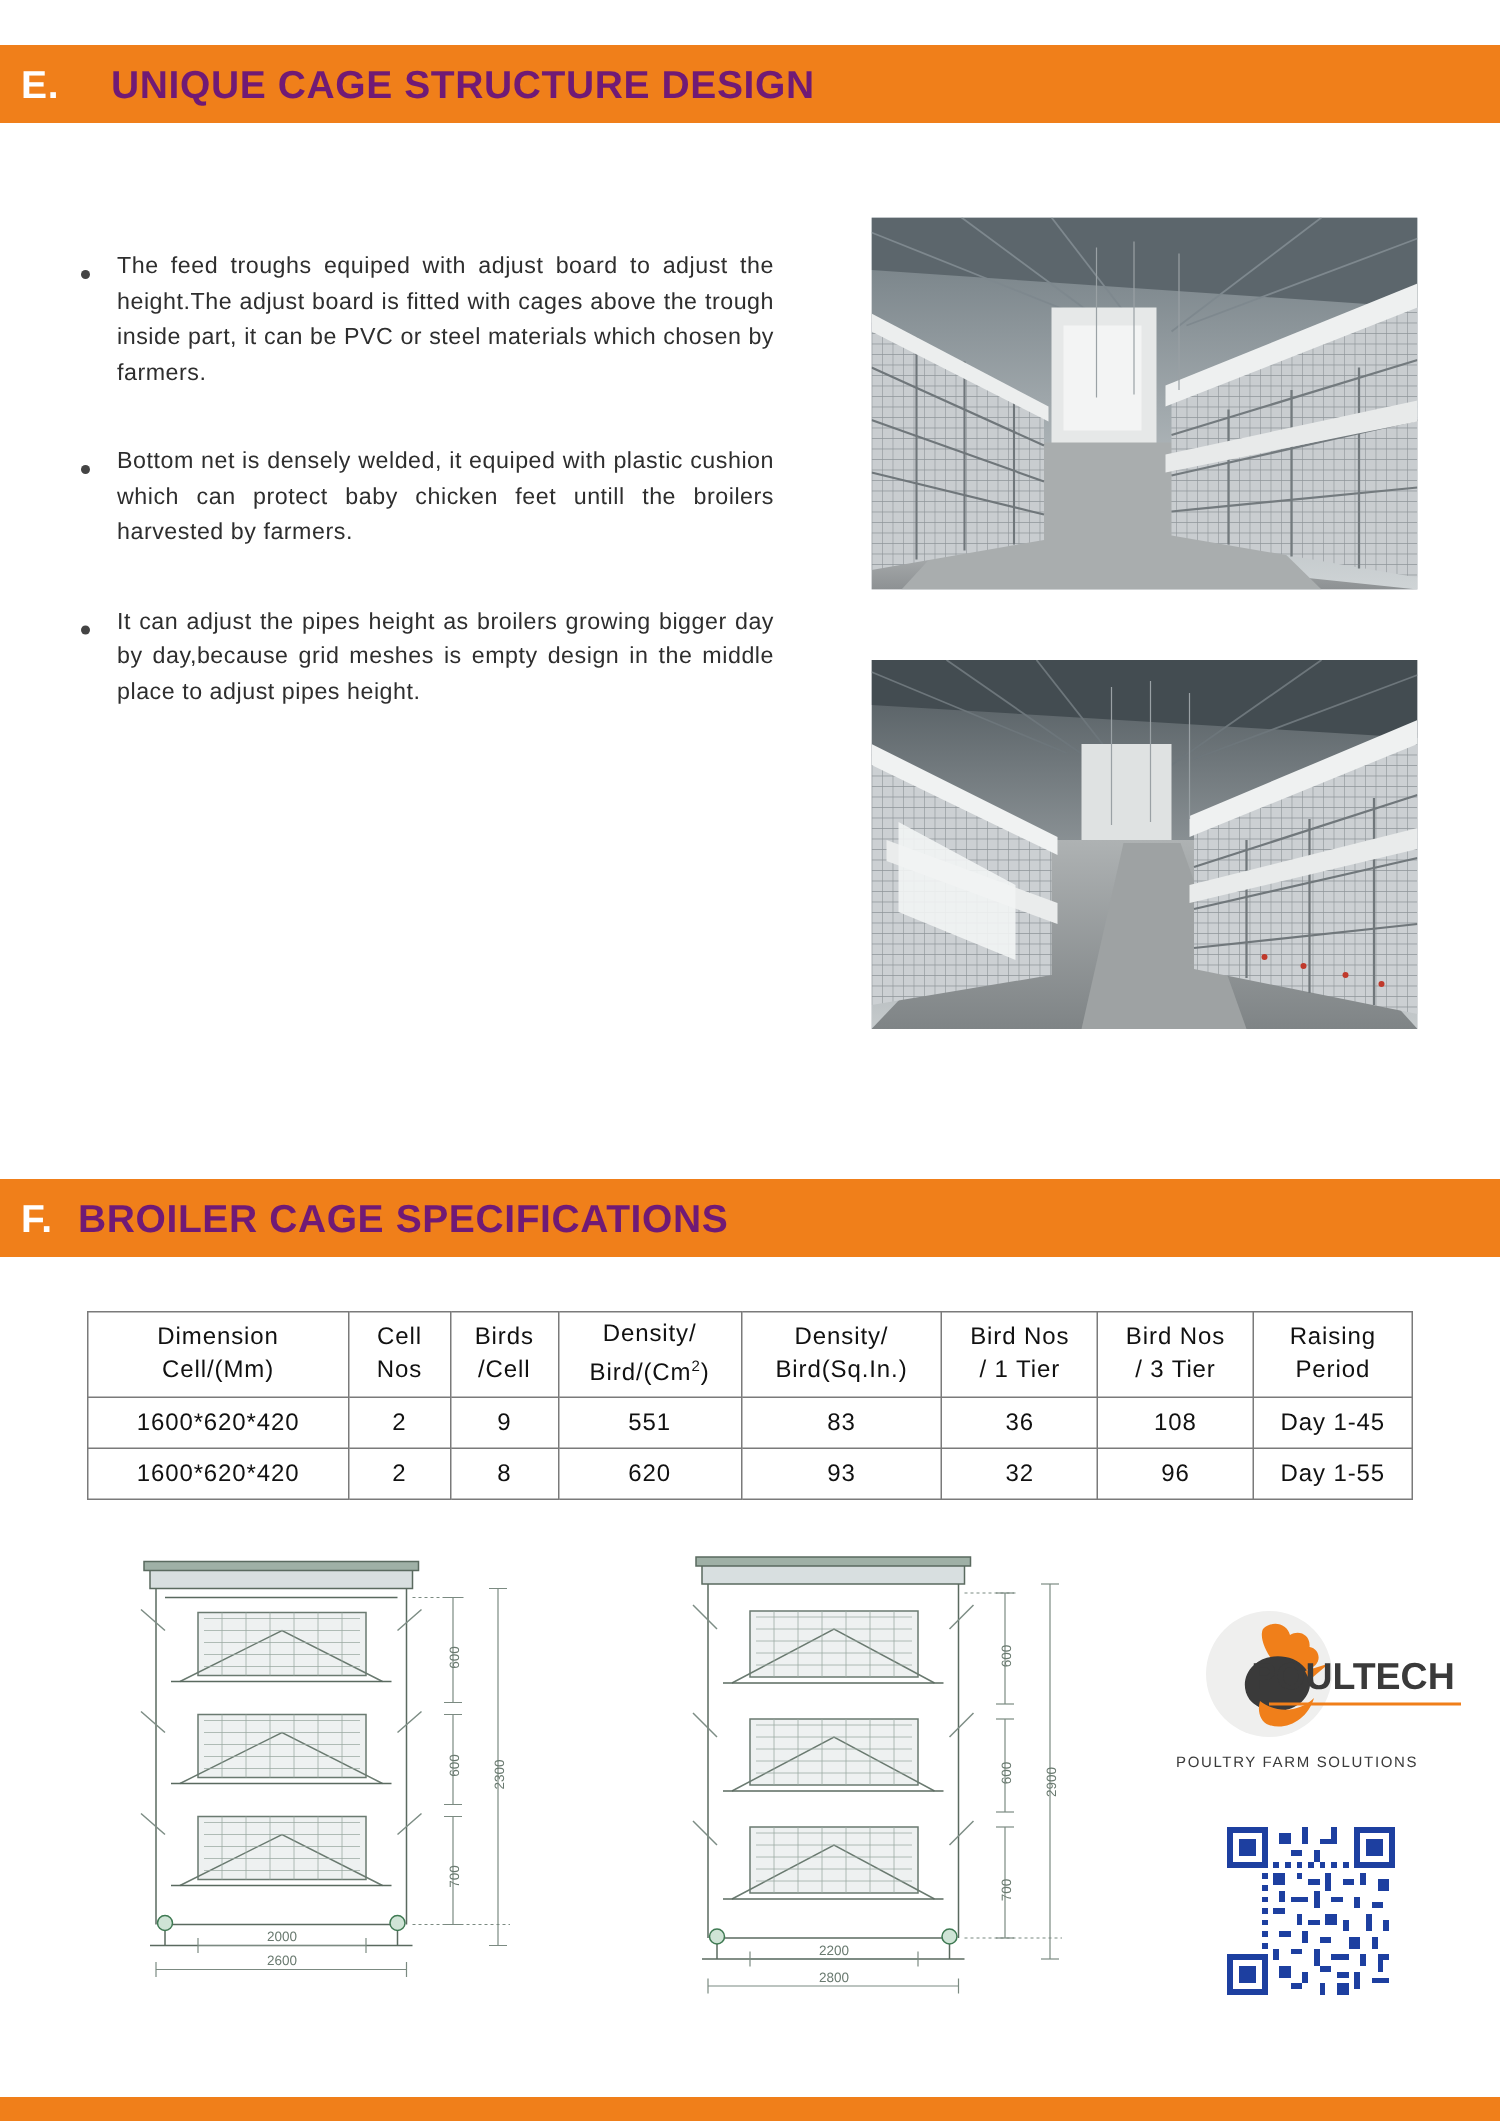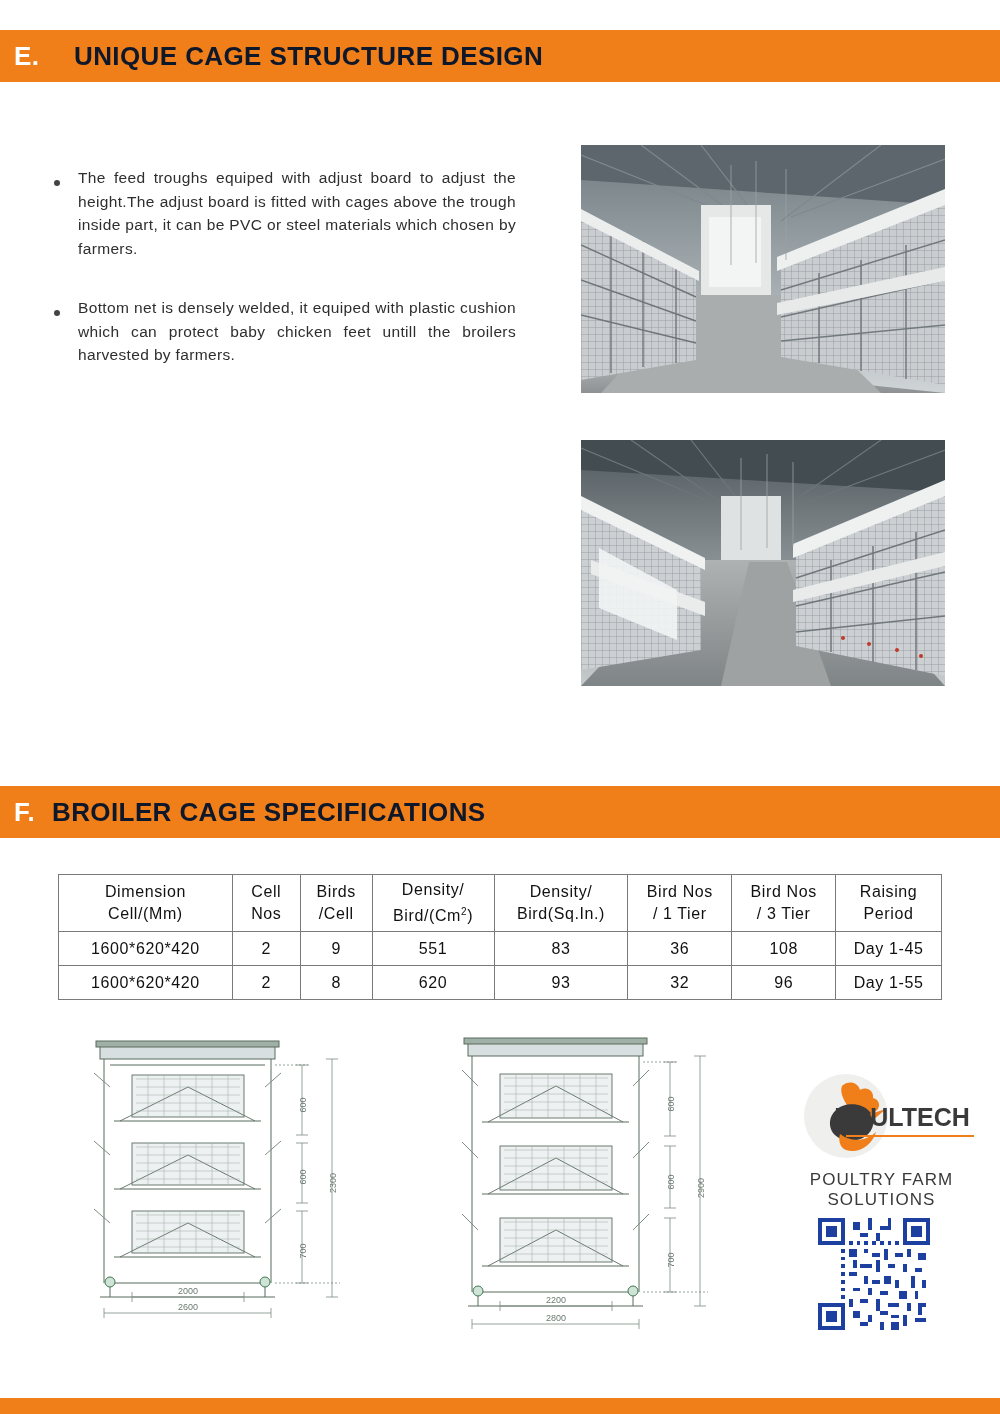--- a/index.html
+++ b/index.html
@@ -16,21 +16,21 @@
   .section-bar {
     position:absolute; left:0; width:1000px;
     background:#F07F1A;
     display:flex; align-items:center;
   }
   .section-bar .letter {
     color:#ffffff; font-weight:bold; font-size:26px;
     letter-spacing:0.5px;
   }
   .section-bar .title {
-    color:#0f172a; font-weight:bold; font-size:26px;
+    color:#701a75; font-weight:bold; font-size:26px;
     letter-spacing:0.4px;
   }
 
   #bar-e { top:30px; height:52px; }
   #bar-e .letter { margin-left:14px; width:60px; }
   #bar-e .title { margin-left:0; }
 
   #bar-f { top:786px; height:52px; }
   #bar-f .letter { margin-left:14px; width:38px; }
   #bar-f .title { margin-left:0; }
@@ -89,22 +89,21 @@
   .drawing { position:absolute; }
   #drawing-1 { left:70px; top:1035px; width:310px; height:290px; }
   #drawing-2 { left:430px; top:1030px; width:310px; height:320px;text-align:right; }
   .drawing svg { display:block; width:100%; height:100%; }
 
   
   #logo-block { position:absolute; left:784px; top:1070px; width:195px; height:120px; }
   #logo-block svg { display:block; }
   .logo-tag {
     position:absolute; top:100px; left:0; width:195px;
-    text-align:center;
-    font-size:17px; letter-spacing:1.1px; color:#3a3a3a;
+    font-size:10px; letter-spacing:1.1px; color:#3a3a3a;
   }
 
   
   #qr-block { position:absolute; left:818px; top:1218px; width:112px; height:112px; }
 
   
   #bottom-rule {
     position:absolute; left:0; top:1398px; width:1000px; height:16px;
     background:#F07F1A;
   }
@@ -123,20 +122,24 @@
     <span class="bullet-dot"></span>
     <div class="bullet-text">The feed troughs equiped with  adjust board to adjust the height.The adjust board is fitted with cages above the trough inside part, it can be PVC or steel materials   which chosen by farmers.</div>
   </div>
 
   <div class="bullet-item">
     <span class="bullet-dot"></span>
     <div class="bullet-text">Bottom net is densely welded, it equiped with plastic cushion which can protect baby chicken feet untill the   broilers harvested by farmers.</div>
   </div>
 
 
+  <div class="bullet-item">
+    <span class="bullet-dot"></span>
+    <div class="bullet-text">It can adjust the pipes height as broilers growing bigger day by day,because grid meshes is empty design in the middle place to adjust pipes height.</div>
+  </div>
 
 </div>
 
 <div class="photo" id="photo-1">
   <svg viewBox="0 0 364 248" preserveAspectRatio="none">
     <defs>
       <linearGradient id="sky1" x1="0" y1="0" x2="0" y2="1">
         <stop offset="0%" stop-color="#6f7a80"></stop>
         <stop offset="100%" stop-color="#cfd4d6"></stop>
       </linearGradient>

